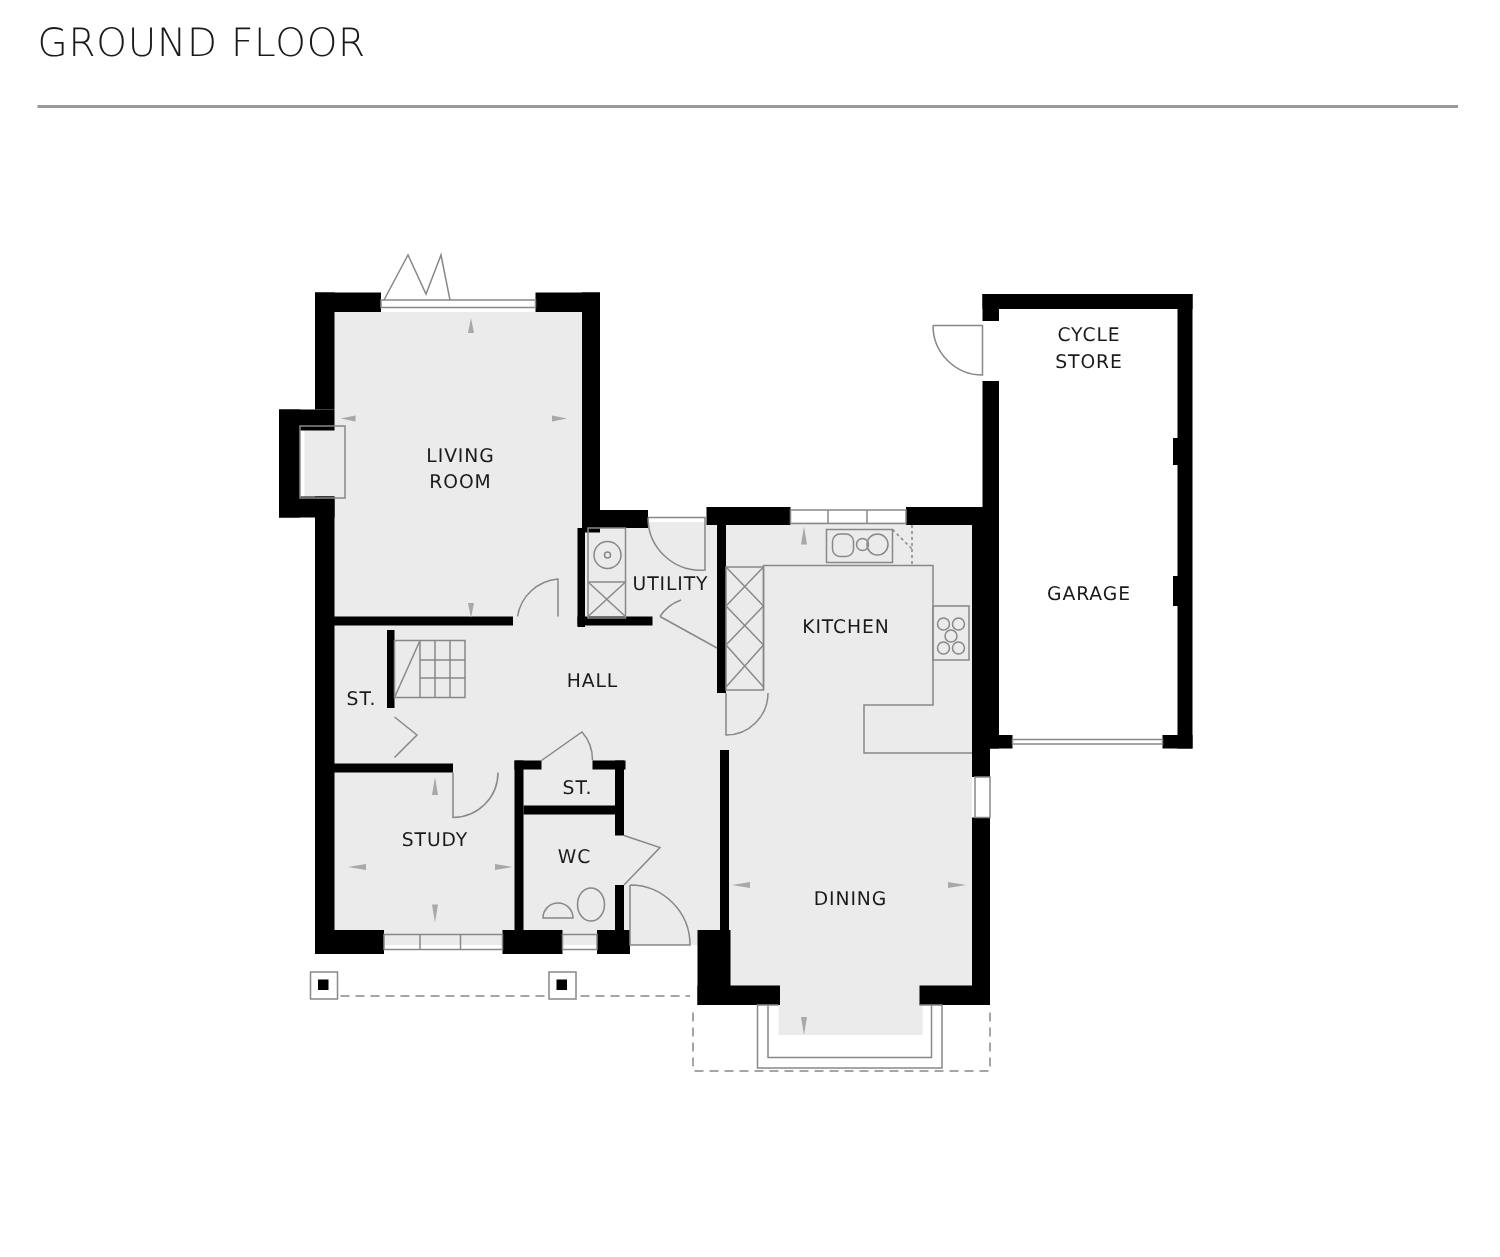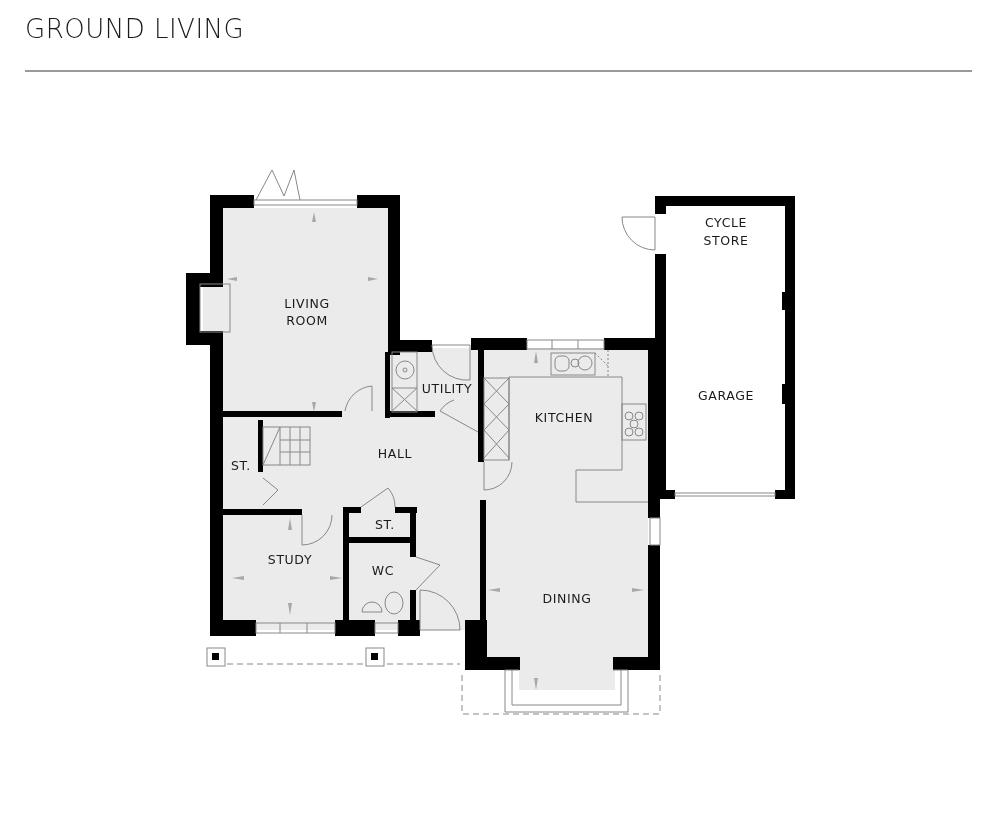--- a/index.html
+++ b/index.html
@@ -9,21 +9,21 @@
       font-family: "DejaVu Sans", sans-serif; font-size: 26px; font-weight: 300;
       color: #1a1a1a; letter-spacing: 0.5px;
     }
     .rule { position: absolute; left: 25px; top: 70px; width: 947px; height: 2px; background: #9a9a9a; }
     svg.plan { position: absolute; left: 0; top: 0; }
     .lbl { font-family: "DejaVu Sans", sans-serif; font-size: 12.5px; fill: #1a1a1a; text-anchor: middle; letter-spacing: 0.6px; }
   </style>
 </head>
 <body>
 
-<div class="title">GROUND LIVING</div>
+<div class="title">GROUND FLOOR</div>
 <div class="rule"></div>
 
 <svg class="plan" width="1000" height="838" viewBox="0 0 1000 838" xmlns="http://www.w3.org/2000/svg">
 
   <g fill="#ebebeb">
     <rect x="222" y="208" width="166" height="210"></rect>
     <rect x="203" y="284" width="25" height="48"></rect>
     <rect x="222" y="418" width="258" height="212"></rect>
     <rect x="388" y="348" width="92" height="70"></rect>
     <rect x="480" y="348" width="168" height="312"></rect>

